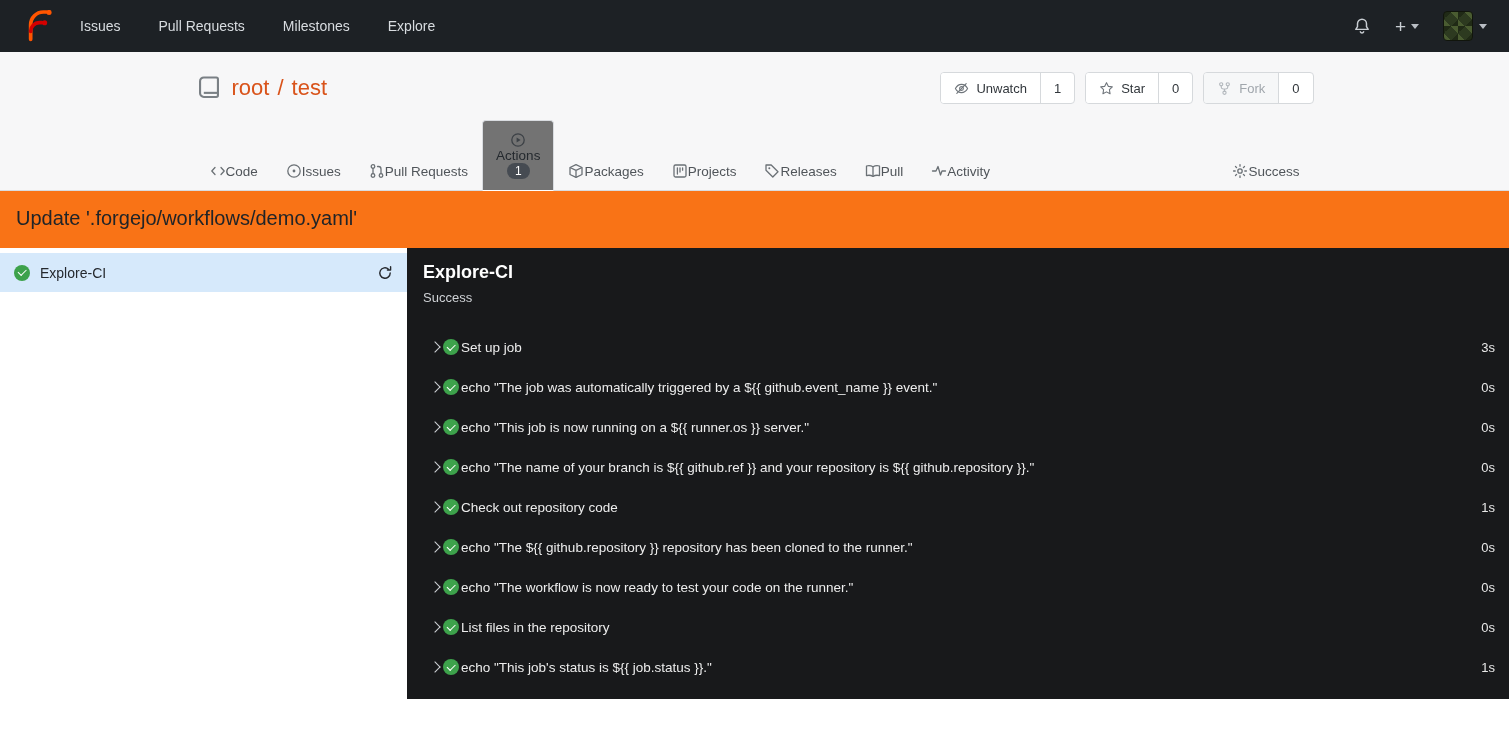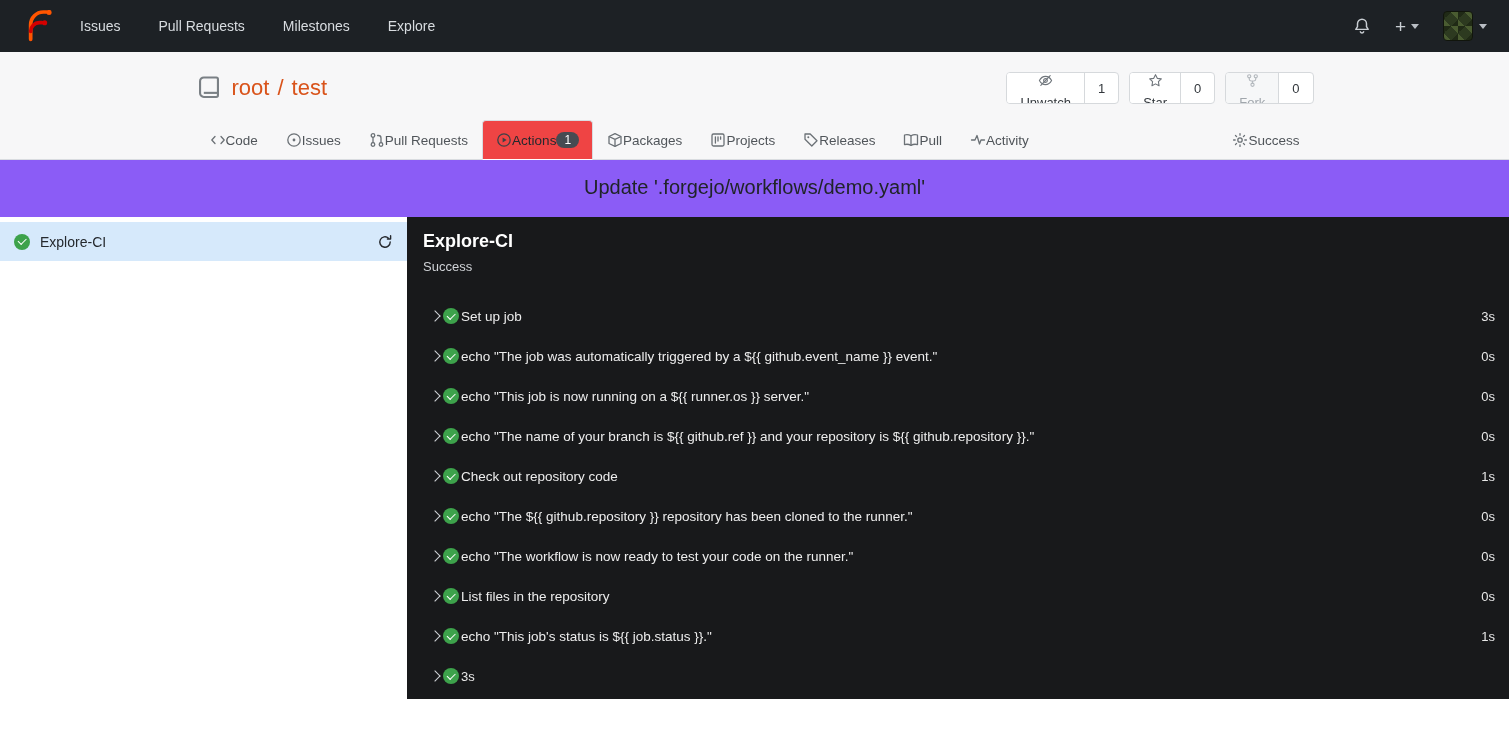--- a/index.html
+++ b/index.html
@@ -27,38 +27,38 @@
 
   
   .repo-header { background: #f7f7f8; flex: none; }
   .container { width: 1118px; margin: 0 auto; }
   .repo-title-row { display: flex; align-items: center; padding-top: 20px; gap: 10px; }
   .repo-path { font-size: 22px; display: flex; align-items: center; gap: 8px; }
   .repo-link { color: #d9531a; cursor: pointer; text-decoration: none; }
   .repo-sep { color: #d9531a; }
   .repo-actions { margin-left: auto; display: flex; gap: 10px; }
   .btn-group { display: flex; border: 1px solid #d6d9dc; border-radius: 4px; overflow: hidden; height: 32px; background: #fff; font-size: 13px; }
-  .btn-part { display: flex; align-items: center; gap: 7px; padding: 0 13px; color: #32373c; cursor: pointer; background: #fff; flex-direction: column; }
+  .btn-part { display: flex; align-items: center; gap: 7px; padding: 0 13px; color: #32373c; cursor: pointer; background: #fff; }
   .btn-part .bicon { color: #70767c; display: flex; }
   .btn-count { display: flex; align-items: center; padding: 0 13px; border-left: 1px solid #d6d9dc; color: #32373c; cursor: pointer; }
   .btn-muted { color: #a0a6ac; background: #f6f7f8; }
   .btn-muted .bicon { color: #b3b8bd; }
 
   
   .tabbar-wrap { border-bottom: 1px solid #d9dce0; margin-top: 16px; }
   .tabbar { display: flex; align-items: flex-end; }
   .tab { display: flex; align-items: center; padding: 11px 13px; font-size: 13.5px; color: #50555a; cursor: pointer; border: 1px solid transparent; margin-bottom: -1px; }
   .tab .ticon { color: #6b7176; display: flex; }
-  .tab-active { background: #ef4444; border: 1px solid #d9dce0; border-bottom: 1px solid #ffffff; border-radius: 4px 4px 0 0; color: #24292e; }
+  .tab-active { background: #737373; border: 1px solid #d9dce0; border-bottom: 1px solid #ffffff; border-radius: 4px 4px 0 0; color: #24292e; flex-direction: column; }
   .tab-active .ticon { color: #3c4146; }
   .tab-badge { background: #464b52; color: #ffffff; font-size: 12px; border-radius: 10px; padding: 1px 8px; }
   .tab-settings { margin-left: auto; }
 
   
-  .page-title-row { padding: 16px 16px 18px 16px; background: #8b5cf6; flex: none; text-align: center; }
+  .page-title-row { padding: 16px 16px 18px 16px; background: #f97316; flex: none; }
   .page-title { font-size: 20px; font-weight: 400; color: #202428; }
 
   
   .content { flex: 1; display: flex; min-height: 0; }
   .jobs-sidebar { width: 407px; flex: none; background: #ffffff; padding-top: 5px; }
   .job-item { height: 39px; background: #d6e9fb; display: flex; align-items: center; gap: 10px; padding: 0 14px; cursor: pointer; }
   .job-label { font-size: 14px; color: #25292e; }
   .job-refresh { margin-left: auto; color: #25292e; display: flex; cursor: pointer; }
 
   

